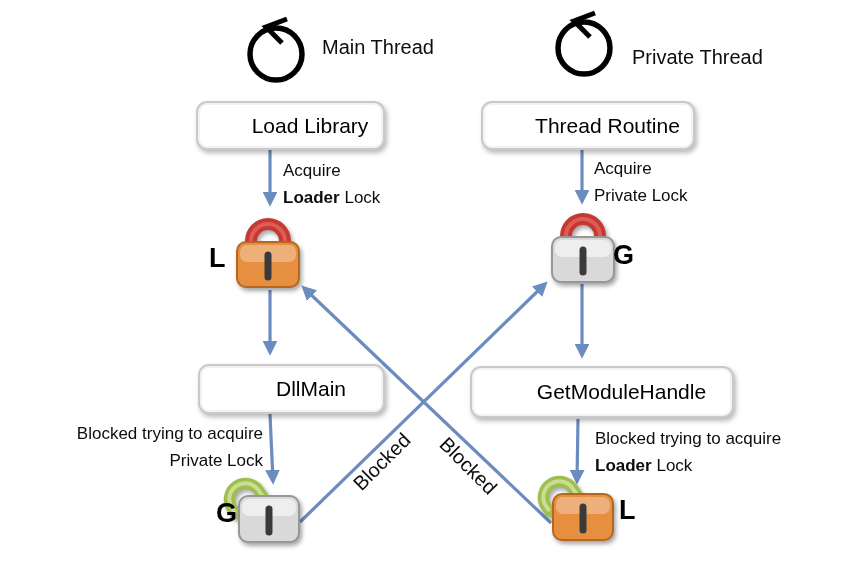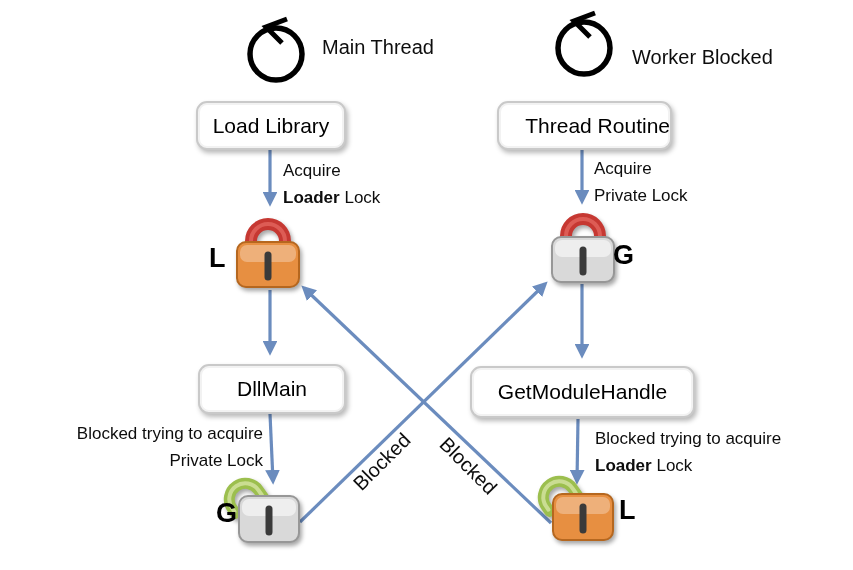--- a/index.html
+++ b/index.html
@@ -6,21 +6,21 @@
   #canvas{
     position:relative;width:853px;height:570px;background:#ffffff;
     font-family:"Liberation Sans",sans-serif;color:#111;overflow:hidden;
   }
   .abs{position:absolute;}
   
   .node-box{
     position:absolute;display:flex;align-items:center;justify-content:center;
     background:#ffffff;border:2px solid #c9c9c9;border-radius:11px;
     box-shadow:2px 3px 5px rgba(0,0,0,.28), inset 0 0 0 2px #f2f2f2;
-    font-size:21px;color:#000;
+    font-size:21px;color:#000;padding-left:39px;
   }
   
   .ann{position:absolute;font-size:17px;line-height:27px;color:#0d0d0d;}
   .ann b{font-weight:bold;}
   
   .lock-letter{position:absolute;font-size:27px;font-weight:bold;color:#000;}
   
   .diag-label{
     position:absolute;font-size:20px;color:#0d0d0d;
     transform-origin:center center;white-space:nowrap;
@@ -55,26 +55,26 @@
   <svg class="icon" style="left:241px;top:14px;" width="70" height="76" viewBox="0 0 70 76">
     <circle cx="35" cy="40" r="26" fill="none" stroke="#000" stroke-width="5.5"></circle>
     <path d="M46 5 L25 13 L41 29" fill="none" stroke="#000" stroke-width="5" stroke-linejoin="miter"></path>
   </svg>
   <div class="thread-label" style="left:322px;top:36px;">Main Thread</div>
 
   <svg class="icon" style="left:549px;top:8px;" width="70" height="76" viewBox="0 0 70 76">
     <circle cx="35" cy="40" r="26" fill="none" stroke="#000" stroke-width="5.5"></circle>
     <path d="M46 5 L25 13 L41 29" fill="none" stroke="#000" stroke-width="5" stroke-linejoin="miter"></path>
   </svg>
-  <div class="thread-label" style="left:632px;top:46px;">Worker Blocked</div>
+  <div class="thread-label" style="left:632px;top:46px;">Private Thread</div>
 
   <div class="node-box" style="left:196px;top:101px;width:146px;height:45px;">
     <span>Load Library</span>
   </div>
-  <div class="node-box" style="left:497px;top:101px;width:171px;height:45px;justify-content:flex-end;">
+  <div class="node-box" style="left:481px;top:101px;width:171px;height:45px;">
     <span>Thread Routine</span>
   </div>
   <div class="node-box" style="left:470px;top:366px;width:221px;height:48px;">
     <span>GetModuleHandle</span>
   </div>
   <div class="node-box" style="left:198px;top:364px;width:144px;height:46px;">
     <span>DllMain</span>
   </div>
 
   <div class="ann" style="left:283px;top:157px;">

